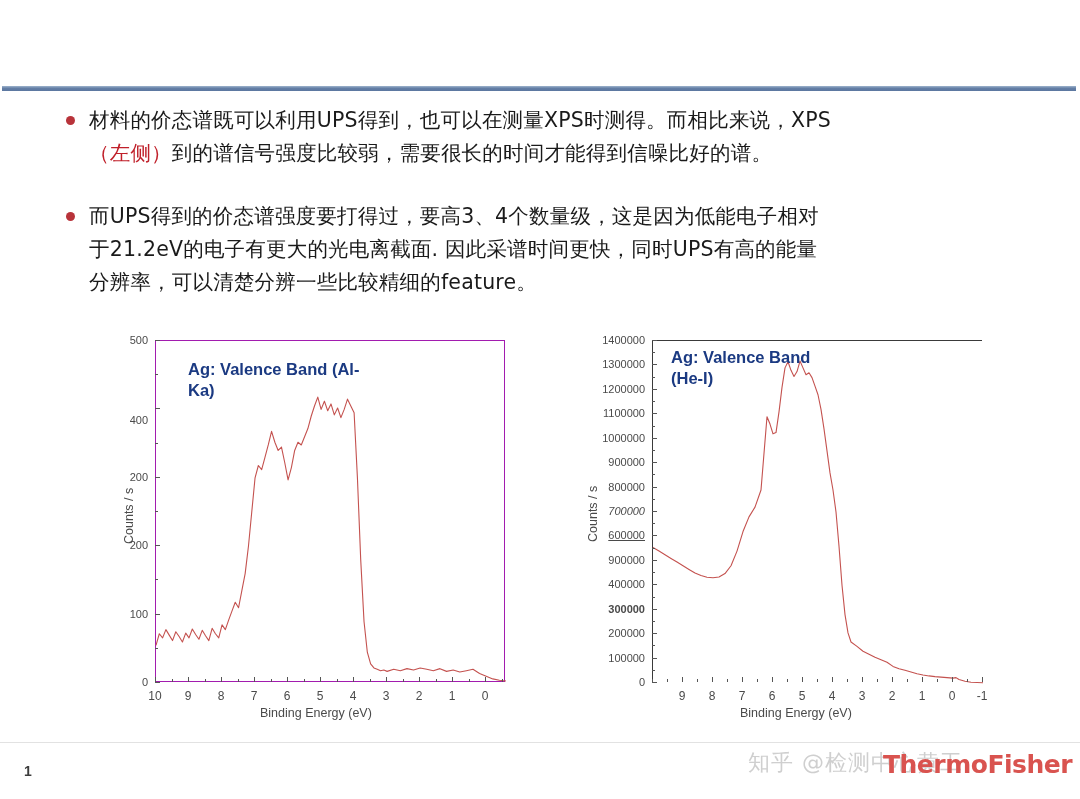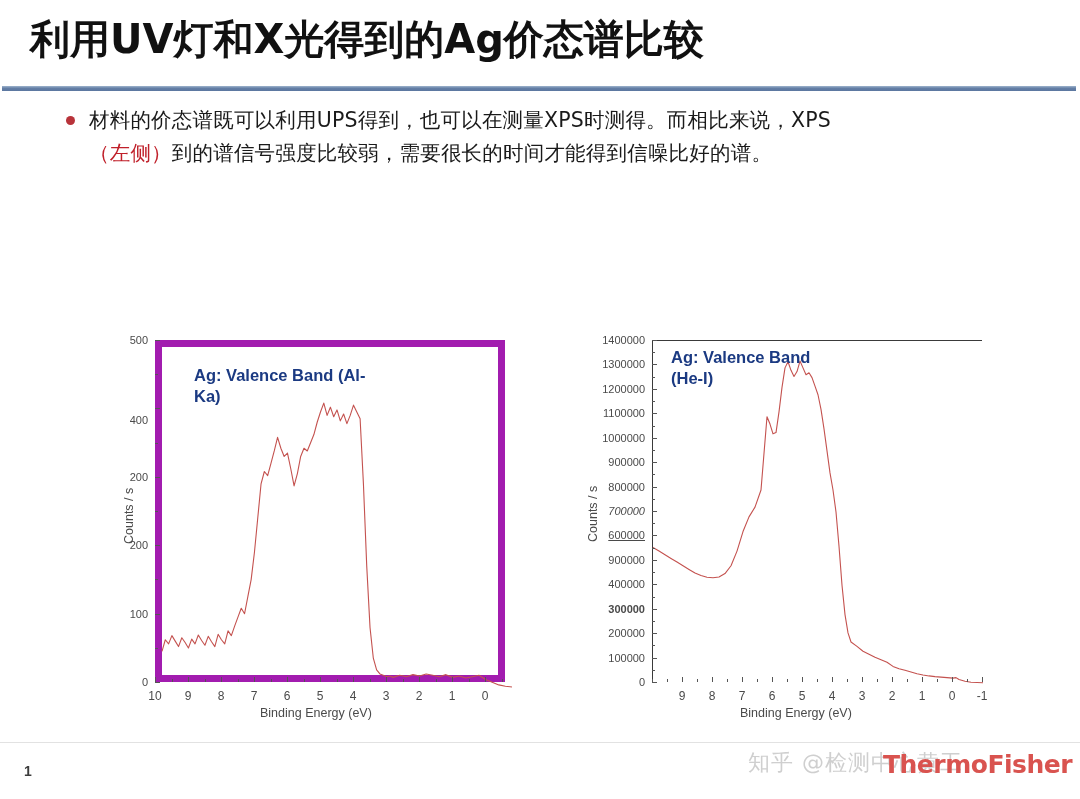--- a/index.html
+++ b/index.html
@@ -74,21 +74,21 @@
     background: #ffffff;
   }
   #chart-left  { left: 110px; top: 334px; width: 400px; height: 392px; }
   #chart-right { left: 580px; top: 334px; width: 410px; height: 392px; }
 
   .plot-frame {
     position: absolute;
     background: #ffffff;
   }
   .plot-frame.boxed {
-    border: 7px solid #a21caf;
+    border: 1px solid #a21caf;
   }
   .plot-frame.open {
     border-top: 1px solid #3a3a3a;
     border-left: 1px solid #3a3a3a;
   }
 
   
   #left-plot  { left: 45px;  top: 6px;  width: 350px; height: 342px; }
   
   #right-plot { left: 72px;  top: 6px;  width: 330px; height: 342px; }
@@ -196,33 +196,38 @@
     margin-top: 19px;
     font-family: "Liberation Sans", sans-serif;
   }
 </style>
 </head>
 <body>
 
 <div id="slide">
 
   <div id="title-block">
-    <div id="slide-title">利用UV灯和X光得到的Ag价态谱比较</div>
     <div id="title-rule"></div>
   </div>
 
   <div id="body">
 
     <div class="bullet-row" id="bullet-1-row">
       <div class="bullet-dot"></div>
       <div class="bullet-text">
         <span>材料的价态谱既可以利用UPS得到，也可以在测量XPS时测得。而相比来说，XPS</span><span class="hl-red">（左侧）</span><span>到的谱信号强度比较弱，需要很长的时间才能得到信噪比好的谱。</span>
       </div>
     </div>
 
+    <div class="bullet-row" id="bullet-2-row">
+      <div class="bullet-dot"></div>
+      <div class="bullet-text">
+        <span>而UPS得到的价态谱强度要打得过，要高3、4个数量级，这是因为低能电子相对于21.2eV的电子有更大的光电离截面. 因此采谱时间更快，同时UPS有高的能量分辨率，可以清楚分辨一些比较精细的feature。</span>
+      </div>
+    </div>
 
   </div>
 
   <div class="chart-figure" id="chart-left">
     <div class="plot-frame boxed" id="left-plot">
       <svg class="spectrum-svg" id="left-svg" width="350" height="342">
           <polyline points="0.00,304.38 3.30,292.75 6.60,296.86 9.91,288.65 13.21,294.12 16.51,299.59 19.81,290.70 23.11,295.49 26.42,300.96 29.72,292.07 33.02,296.86 36.32,287.96 39.62,293.44 42.92,298.22 46.23,289.33 49.53,294.80 52.83,299.59 56.13,287.28 59.43,292.75 62.74,296.86 66.04,283.86 69.34,288.65 72.64,279.07 75.94,270.18 79.25,261.29 82.55,266.76 85.85,249.66 89.15,232.56 92.45,205.20 95.75,171.00 99.06,136.80 102.36,124.49 105.66,128.59 108.96,116.28 112.26,103.97 115.57,90.29 118.87,101.23 122.17,109.44 125.47,106.02 128.77,121.75 132.08,138.85 135.38,126.54 138.68,109.44 141.98,101.23 145.28,103.97 148.58,95.76 151.89,87.55 155.19,75.24 158.49,64.98 161.79,56.09 165.09,68.40 168.40,60.19 171.70,69.77 175.00,62.93 178.30,73.87 181.60,67.03 184.91,76.61 188.21,68.40 191.51,58.14 194.81,64.98 198.11,71.82 201.42,136.80 204.72,218.88 208.02,280.44 211.32,311.22 214.62,322.85 217.92,326.95 221.23,328.32 224.53,329.69 227.83,329.00 231.13,330.37 237.74,328.32 244.34,329.69 250.94,327.64 257.55,329.00 264.15,326.95 270.75,328.32 277.36,329.69 283.96,327.64 290.57,330.37 297.17,329.00 303.77,331.06 310.38,329.69 316.98,328.32 323.58,332.42 330.19,335.16 336.79,337.90 343.40,339.26 350.00,339.95" fill="none" stroke="#c4524f" stroke-width="1.1" stroke-linejoin="round"></polyline>
         </svg>
       <div class="chart-caption" id="left-caption" style="left:32px; top:18px;">
         <div>Ag: Valence Band (Al-</div>

